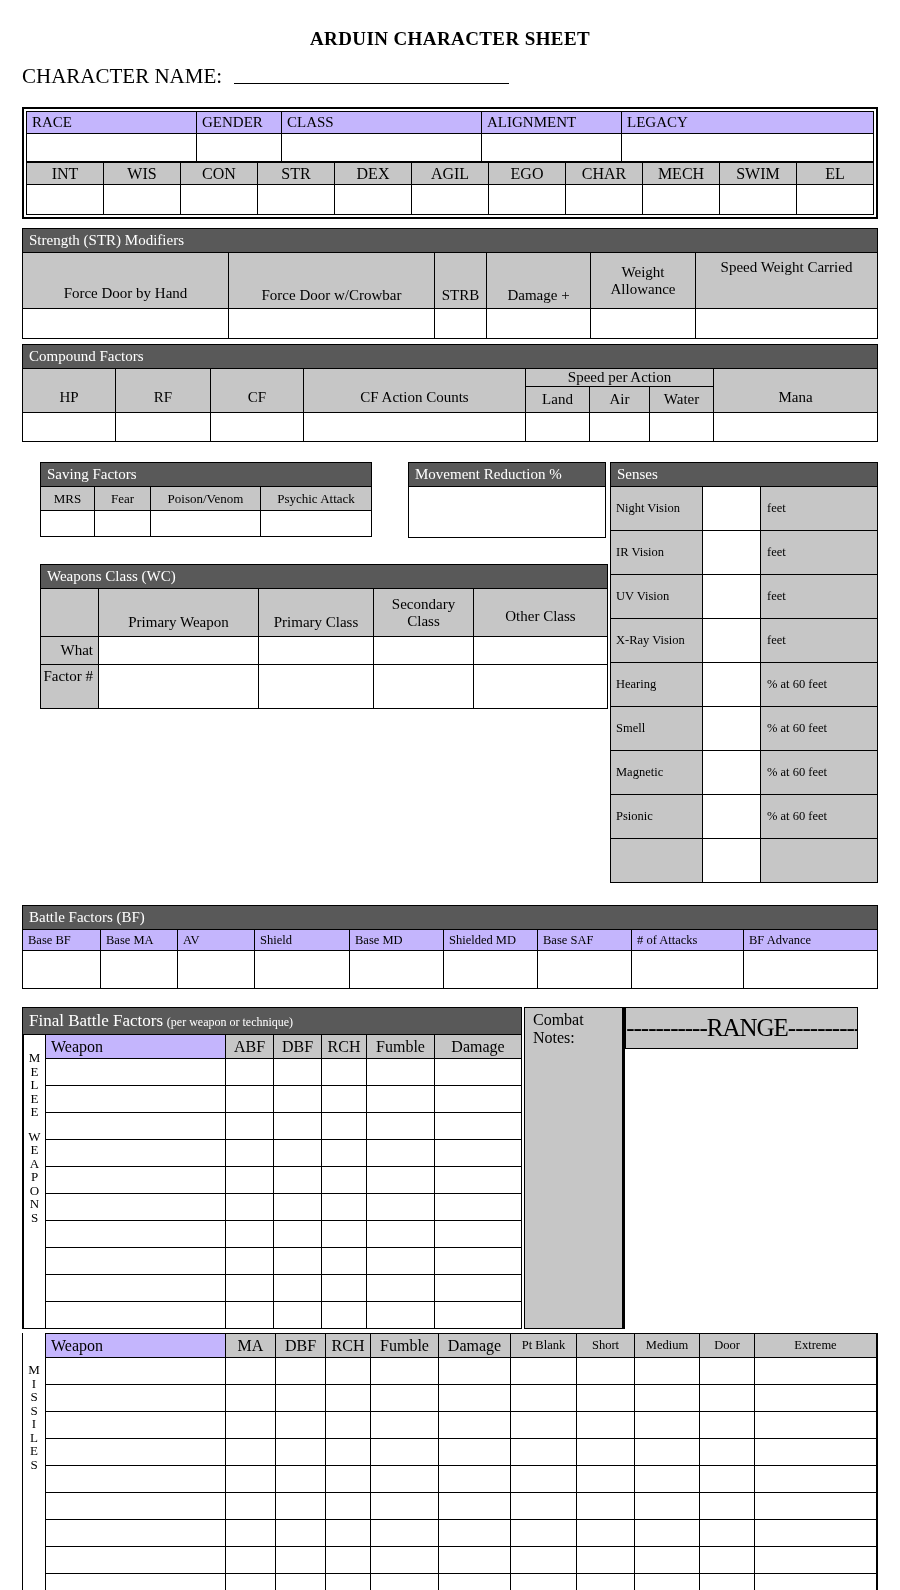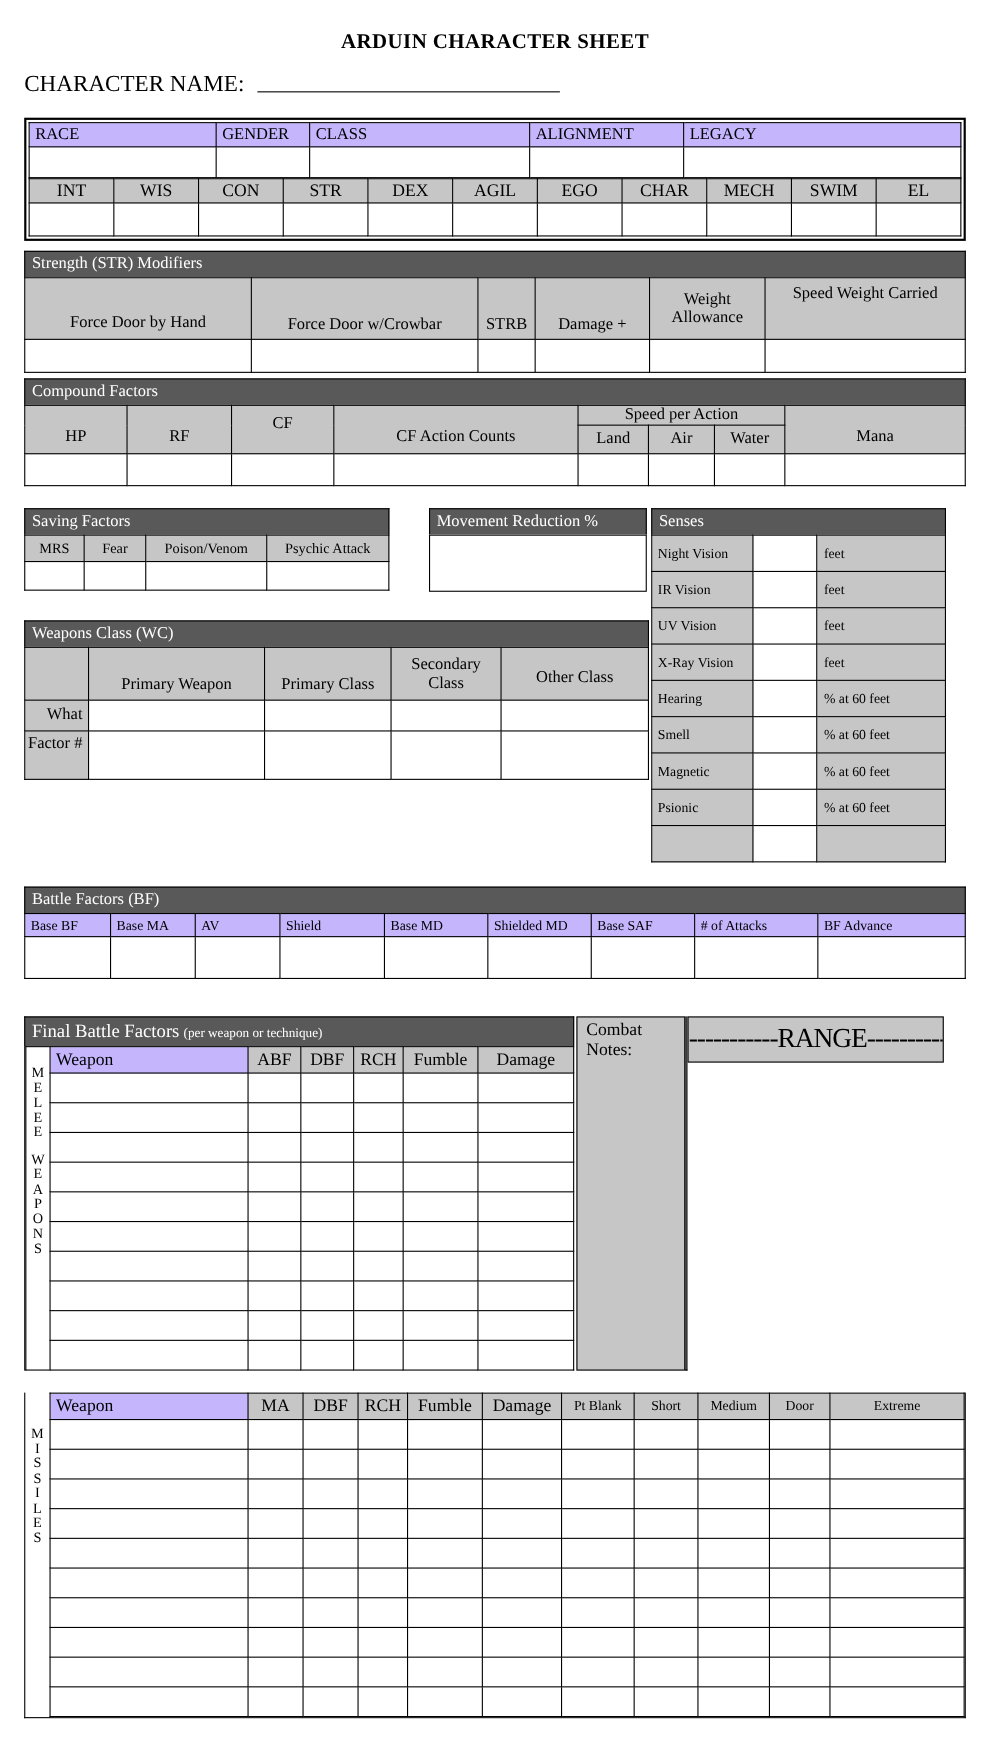--- a/index.html
+++ b/index.html
@@ -52,40 +52,40 @@
   .gap{height:9px;}
 
   
   #identity-wrap{margin-top:18px;}
   #identity-wrap table td{height:22px;}
   #identity-wrap tr.vals td{height:28px;background:#fff;}
   #attr-table td{height:23px;text-align:center;font-size:16px;}
   #attr-table tr.vals td{height:30px;}
 
   
-  .twocol{display:flex;margin:0 22px;gap:0;}
+  .twocol{display:flex;margin:0 22px;gap:0;justify-content:flex-end;}
   .col-left{width:568px;}
   .col-right{width:268px;margin-left:2px;}
 
   
-  #senses-table td{font-size:12.5px;height:33px;}
+  #senses-table td{font-size:12.5px;height:44px;}
   .sense-name{background:#c6c6c6;padding-left:5px;text-align:left;}
   .sense-unit{background:#c6c6c6;padding-left:6px;text-align:left;}
 
   
   #wc-table td{height:28px;}
   .wc-rowlabel{background:#c6c6c6;text-align:right;padding-right:5px;font-size:15px;}
 
   
   #bf-table td{font-size:12.5px;}
   #bf-table tr.hdr td{height:21px;}
   #bf-table tr.vals td{height:38px;}
 
   
-  .fbf-wrap{display:flex;margin:16px 22px;}
+  .fbf-wrap{display:flex;margin:0 22px;}
   .fbf-left{width:500px;}
   .fbf-right{width:334px;margin-left:2px;display:flex;flex-direction:row;}
   .vlabel{
     width:22px;border:1.5px solid #000;border-right:none;
     text-align:center;font-size:13px;line-height:13.5px;
     padding-top:16px;letter-spacing:0;box-sizing:border-box;
   }
   .vlabel span{display:block;}
   .vlabel .sp{height:11px;}
   .fbf-body{flex:1;}
@@ -221,21 +221,21 @@
           <col style="width:222px">
           <col style="width:64px">
           <col style="width:60px">
           <col style="width:64px">
           <col>
         </colgroup>
       <tbody>
           <tr>
         <td class="hd" rowspan="2" style="height:27px;vertical-align:bottom;padding-bottom:6px">HP</td>
         <td class="hd" rowspan="2" style="vertical-align:bottom;padding-bottom:6px">RF</td>
-        <td class="hd" rowspan="2" style="vertical-align:bottom;padding-bottom:18px">CF</td>
+        <td class="hd" rowspan="2" style="vertical-align:bottom;padding-bottom:6px">CF</td>
         <td class="hd" rowspan="2" style="vertical-align:bottom;padding-bottom:6px">CF Action Counts</td>
         <td class="hd" colspan="3">Speed per Action</td>
         <td class="hd" rowspan="2" style="vertical-align:bottom;padding-bottom:6px">Mana</td>
       </tr>
       <tr>
         <td class="hd" style="height:26px">Land</td>
         <td class="hd">Air</td>
         <td class="hd">Water</td>
       </tr>
       <tr>

